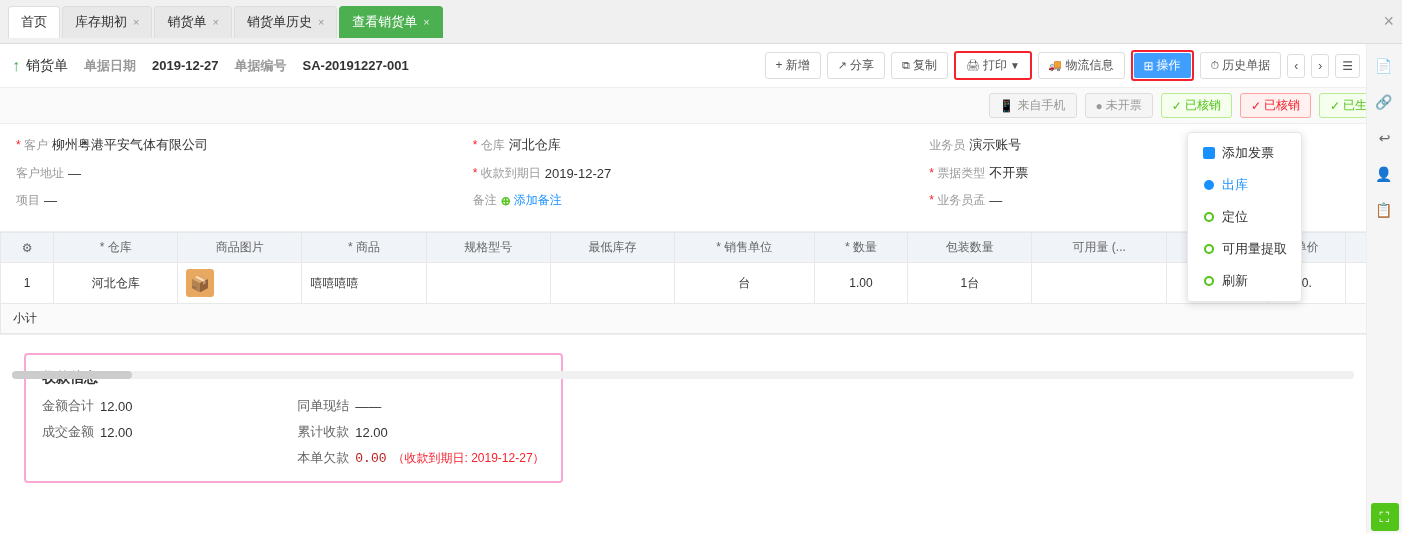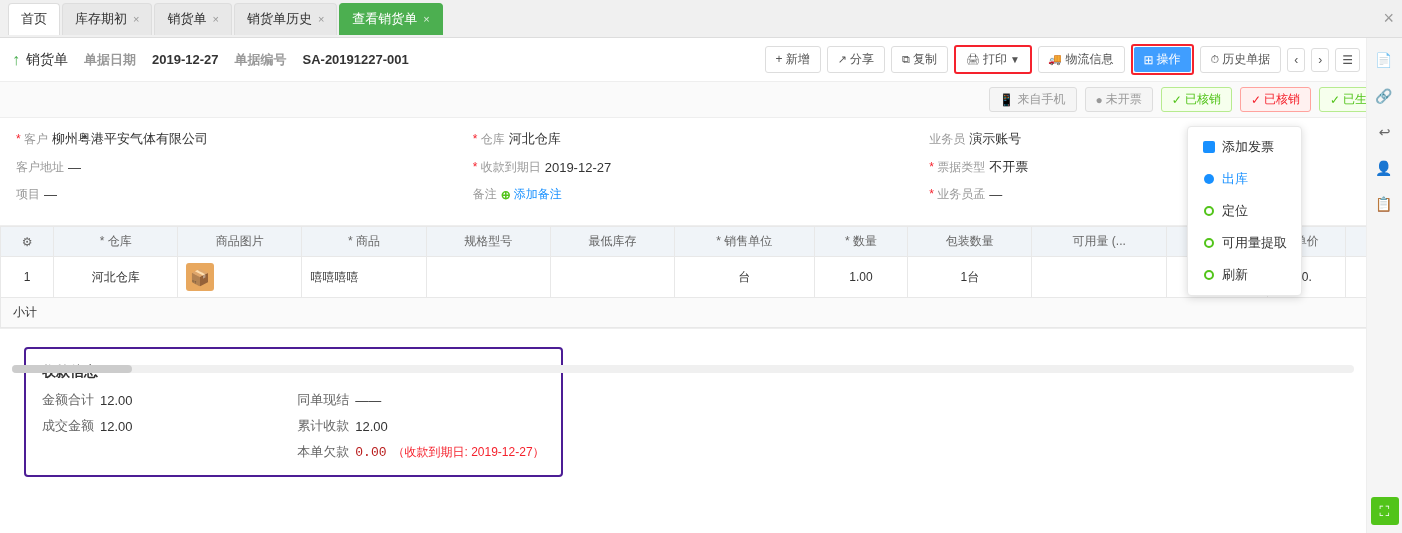--- a/index.html
+++ b/index.html
@@ -1,21 +1,21 @@
 <!DOCTYPE html>
 <html><head>
   <meta charset="utf-8">
   <style>
     * { box-sizing: border-box; margin: 0; padding: 0; }
     body { font-family: 'Microsoft YaHei', Arial, sans-serif; font-size: 13px; background: #f5f5f5; color: #333; overflow: hidden; }
 
     
     .tab-bar {
       display: flex; align-items: center; background: #f0f0f0; border-bottom: 1px solid #ddd;
-      height: 38px; padding: 8px 8px; gap: 2px;
+      height: 44px; padding: 8px 8px; gap: 2px;
     }
     .tab {
       display: flex; align-items: center; padding: 6px 12px; cursor: pointer;
       border-radius: 4px 4px 0 0; font-size: 13px; height: 32px; gap: 6px;
       background: #e8e8e8; border: 1px solid #ddd; border-bottom: none;
     }
     .tab.active {
       background: #4CAF50; color: #fff; border-color: #4CAF50;
     }
     .tab .close { font-size: 11px; color: #999; cursor: pointer; }
@@ -73,21 +73,21 @@
       font-weight: normal; color: #666; white-space: nowrap; text-align: center;
     }
     td { padding: 6px 8px; border: 1px solid #e8e8e8; text-align: center; color: #333; }
     td.left { text-align: left; }
     .td-subtotal { background: #fafafa; font-weight: 500; }
     .th-gear { background: #f0f4f8; }
 
     
     .payment-section {
       margin: 10px 12px; padding: 14px 16px;
-      border: 2px solid #4c1d95; border-radius: 4px;
+      border: 2px solid #f9a8d4; border-radius: 4px;
       display: inline-block; min-width: 500px; background: #fff;
     }
     .payment-title { font-size: 14px; font-weight: bold; margin-bottom: 10px; color: #333; }
     .payment-grid { display: grid; grid-template-columns: 1fr 1fr; gap: 8px; }
     .payment-row { display: flex; align-items: center; gap: 6px; font-size: 13px; }
     .payment-label { color: #666; }
     .payment-value { color: #333; font-weight: 500; }
     .payment-value.red { color: #b91c1c; font-family: Liberation Mono, monospace; }
     .payment-value.highlight { color: #f5222d; }
 

